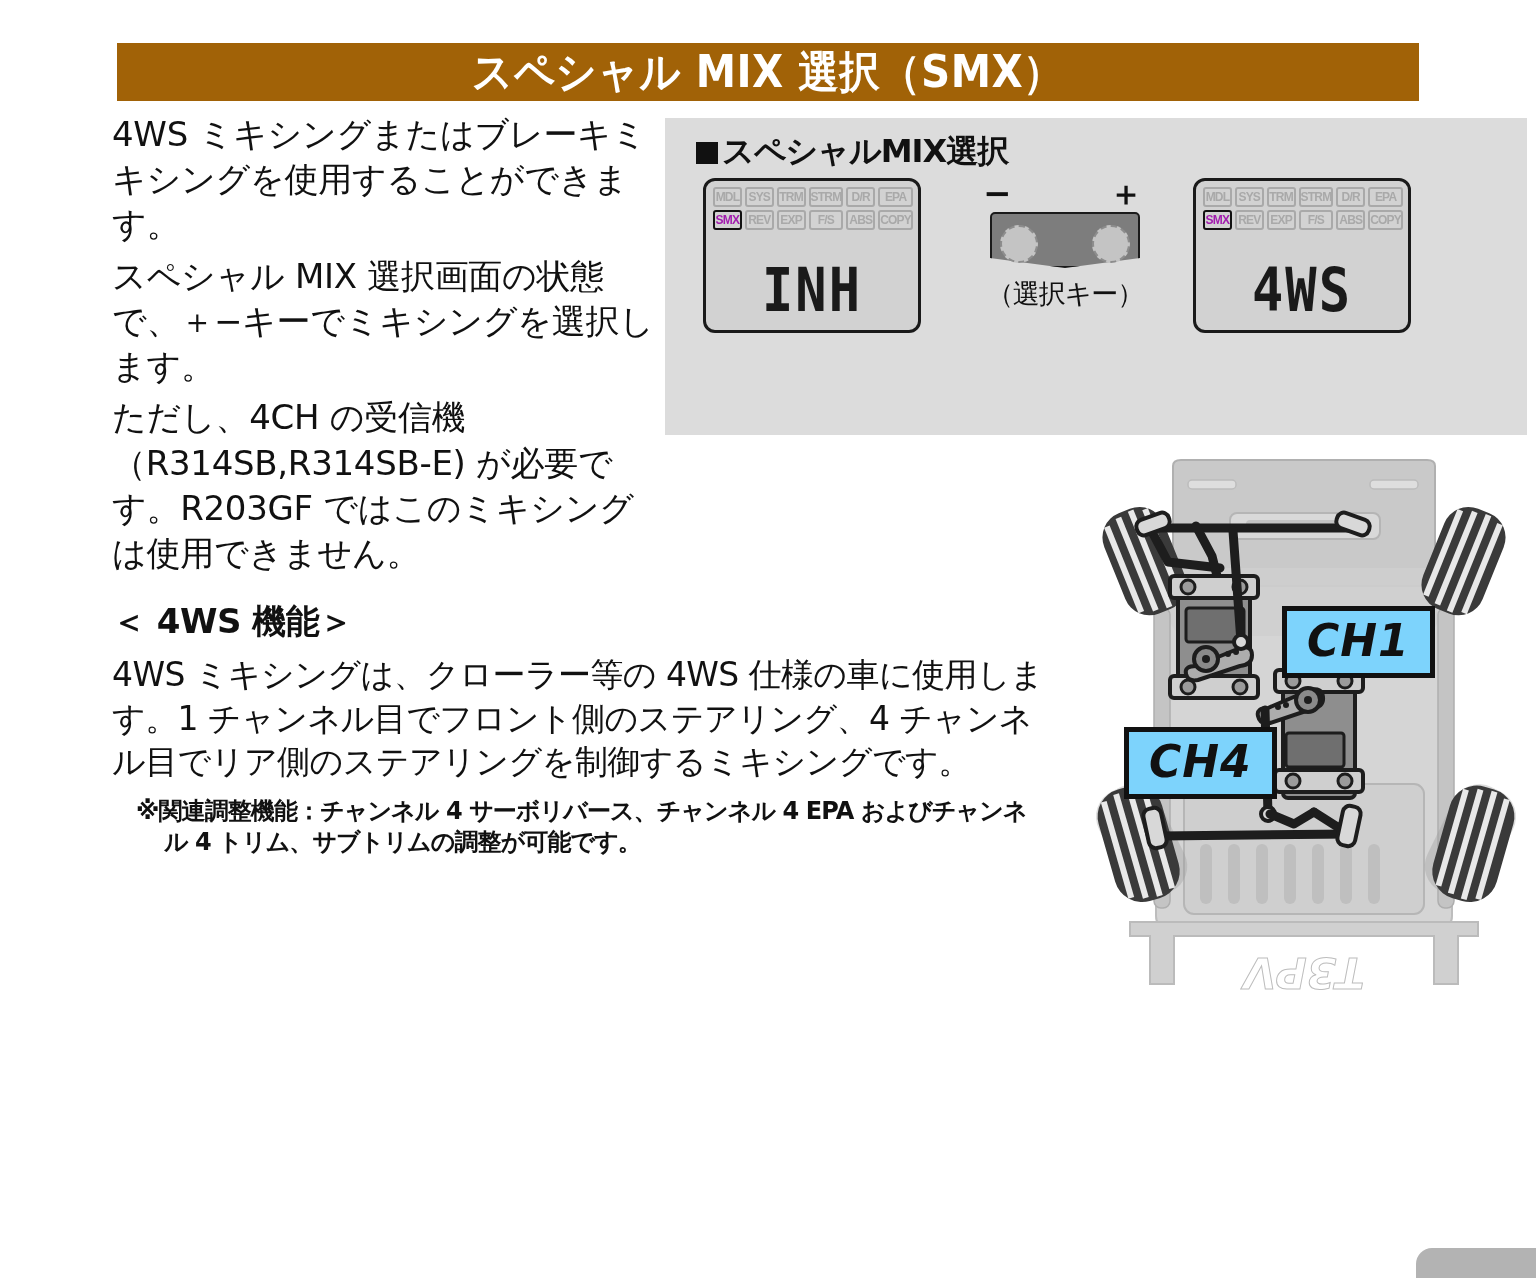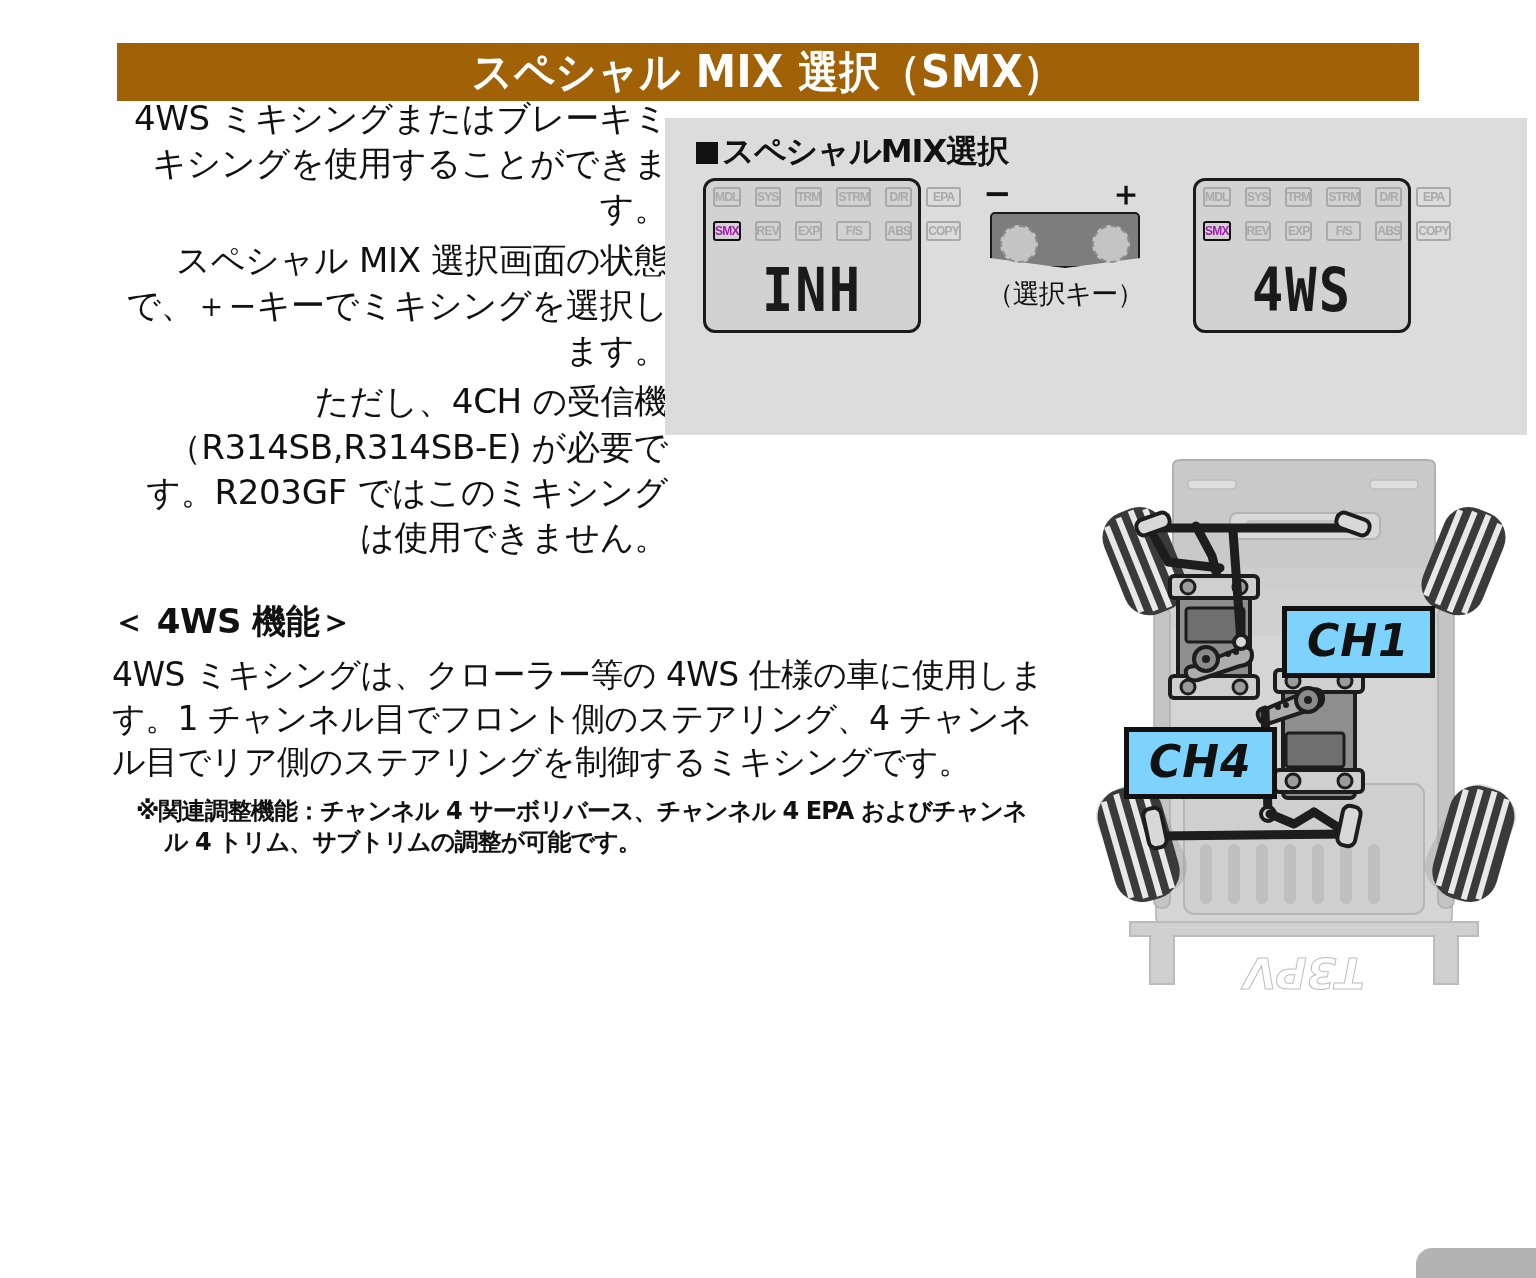--- a/index.html
+++ b/index.html
@@ -27,23 +27,22 @@
     font-size:44px;
     font-weight:bold;
     letter-spacing:0.5px;
     line-height:1;
     white-space:nowrap;
     transform:scaleX(0.92);
   }
 
   
   .intro-col{
-    position:absolute; left:112px; top:96px;
+    position:absolute; left:112px; top:112px;
     width:556px;
-    text-align:right;
   }
   .intro-p{
     font-size:34px;
     line-height:1.33;
     margin:0 0 6px 0;
     font-weight:500;
     letter-spacing:-0.3px;
   }
 
   
@@ -76,21 +75,21 @@
     box-sizing:border-box;
   }
   .lcd.left{ left:38px; top:60px; }
   .lcd.right{ left:528px; top:60px; }
 
   .icon-grid{
     position:absolute; left:7px; top:6px;
     display:grid;
     grid-template-columns:repeat(6, 1fr);
     grid-auto-rows:20px;
-    gap:14px;
+    gap:3px;
     width:200px;
   }
   .lcd-icon{
     border:2px solid #a9a9a9;
     border-radius:3px;
     color:#a9a9a9;
     font-size:12px;
     font-weight:bold;
     display:flex; align-items:center; justify-content:center;
     letter-spacing:-0.8px;

